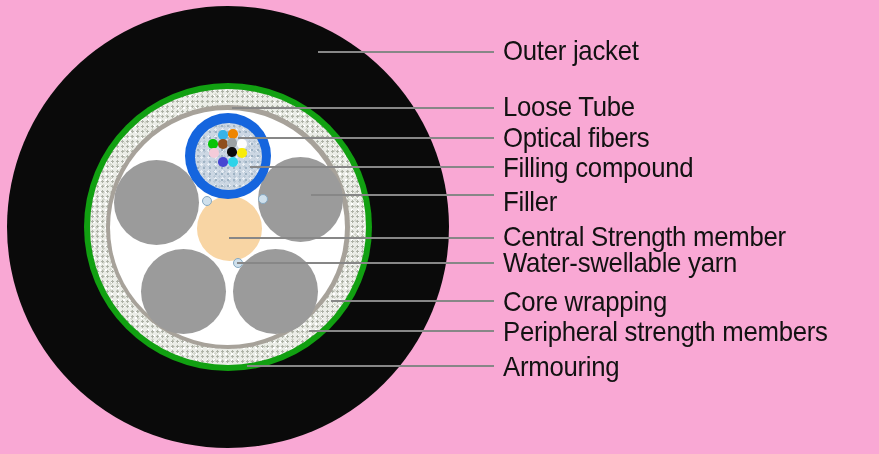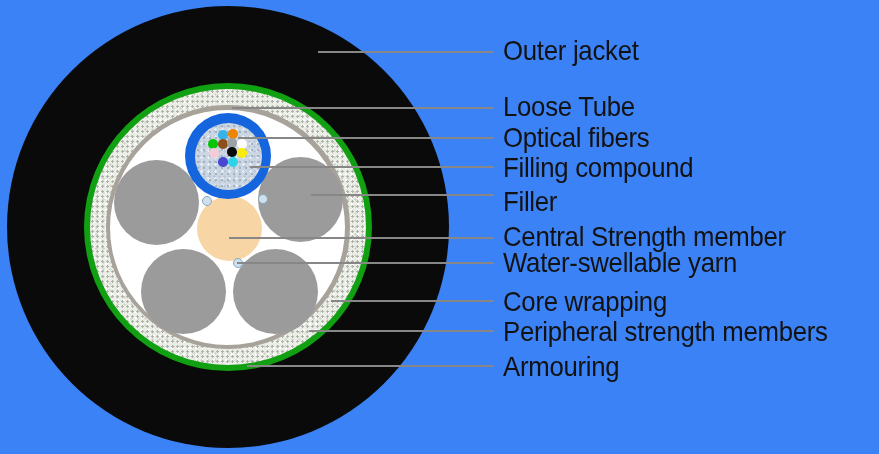--- a/index.html
+++ b/index.html
@@ -1,20 +1,20 @@
 <!DOCTYPE html>
 <html><head>
 <meta charset="utf-8">
 <style>
   html, body { margin: 0; padding: 0; background: #ffffff; }
   .stage {
     position: relative;
     width: 879px;
     height: 454px;
-    background: #3b82f6;
+    background: #f9a8d4;
     overflow: hidden;
     font-family: "Liberation Sans", sans-serif;
   }
   .circle {
     position: absolute;
     border-radius: 50%;
   }
   
   .speckle-gray {
     background-color: #ebede7;

